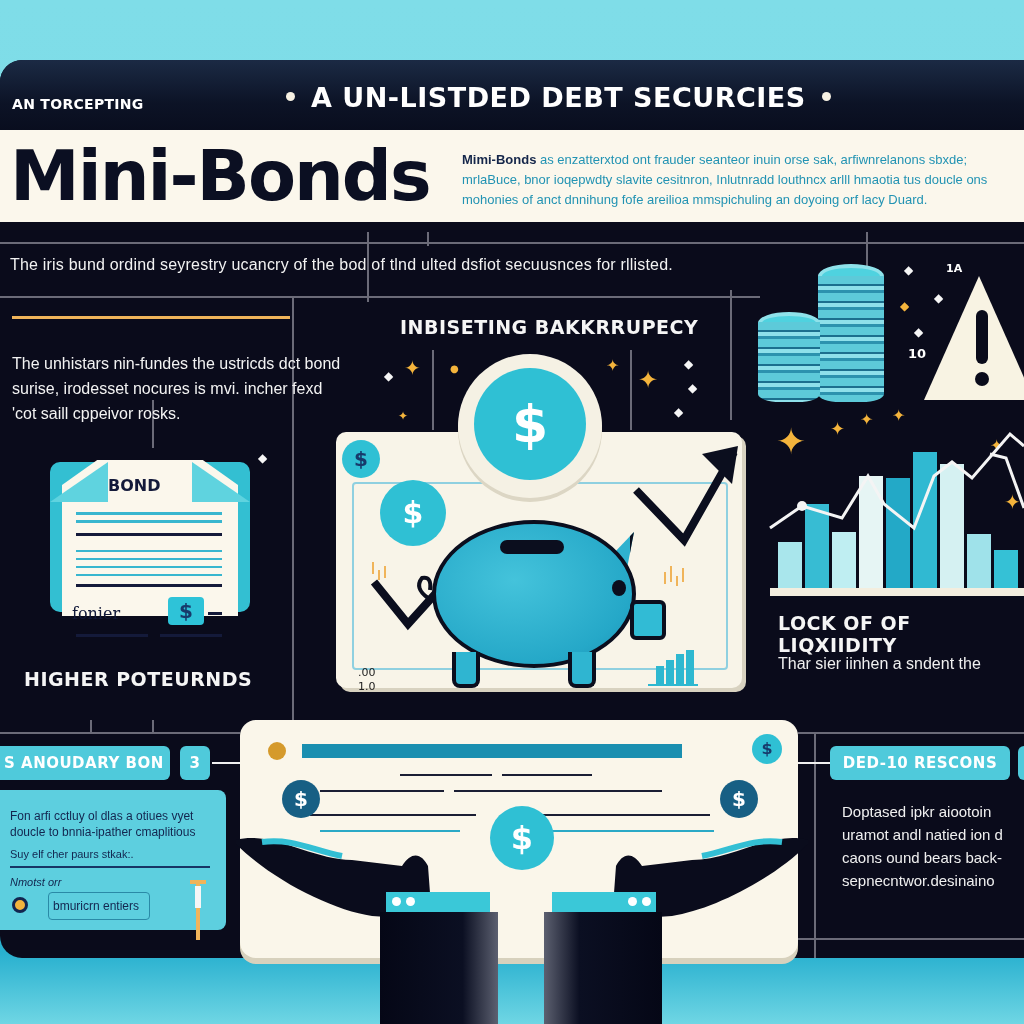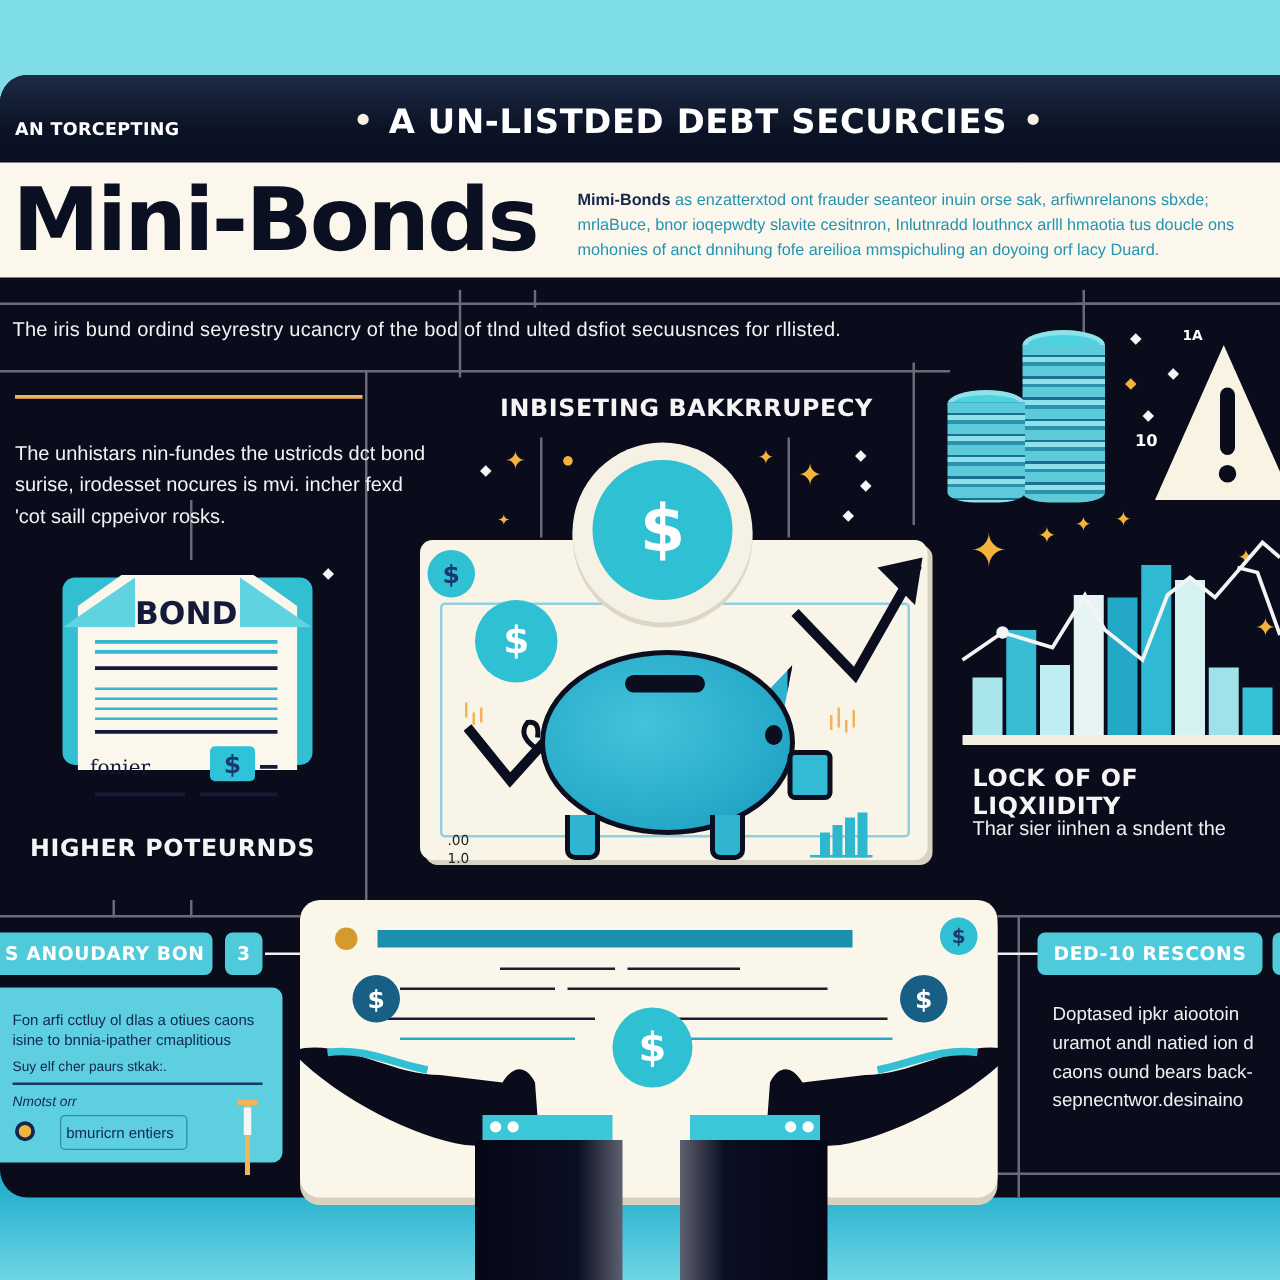--- a/index.html
+++ b/index.html
@@ -48,21 +48,21 @@
   .h-left { left: 24px; top: 668px; }
   .h-right { left: 778px; top: 612px; }
 
   .rightpara { left: 778px; top: 650px; width: 246px; color: #f0f0f0; font-size: 16px; line-height: 27px; font-family: "Liberation Sans", sans-serif; white-space: nowrap; }
 
   
   .bond-back { left: 50px; top: 462px; width: 200px; height: 150px; background: #33bfd2; border-radius: 10px; }
   .bond-paper { left: 62px; top: 460px; width: 176px; height: 156px; background: #fbf7ec; clip-path: polygon(20% 0, 80% 0, 100% 16%, 100% 100%, 0 100%, 0 16%); }
   .bond-fold-l { left: 50px; top: 462px; width: 58px; height: 40px; background: #5fd3df; clip-path: polygon(100% 0, 100% 100%, 0 100%); }
   .bond-fold-r { left: 192px; top: 462px; width: 58px; height: 40px; background: #5fd3df; clip-path: polygon(0 0, 100% 100%, 0 100%); }
-  .bond-label { left: 108px; top: 476px; font-weight: bold; font-size: 25px; color: #141a3a; }
+  .bond-label { left: 108px; top: 476px; font-weight: bold; font-size: 16px; color: #141a3a; }
   .line { position: absolute; height: 3px; }
   .sig { left: 72px; top: 604px; font-family: "DejaVu Serif", serif; font-size: 16px; color: #101838; }
   .bond-dollar { left: 168px; top: 597px; width: 36px; height: 28px; background: #2ec3d8; border-radius: 4px; color: #173a6b; font-weight: bold; font-size: 20px; text-align: center; line-height: 28px; }
 
   
   .card { left: 336px; top: 432px; width: 406px; height: 256px; background: #f8f4e8; border-radius: 10px; box-shadow: 4px 4px 0 #d8d2c0; }
   .card-inner { left: 352px; top: 482px; width: 376px; height: 188px; border: 2px solid #8fd0e0; border-radius: 4px; }
   .coin { position: absolute; border-radius: 50%; background: #2fc0d4; color: #fff; font-weight: bold; text-align: center; }
   .big-coin-ring { left: 458px; top: 354px; width: 144px; height: 144px; border-radius: 50%; background: #f5f1e4; box-shadow: 0 4px 0 #dcd6c4; }
 
@@ -269,21 +269,21 @@
 </svg>
 <div class="abs bars-base"></div>
 <div class="abs sec-h h-right">LOCK OF OF LIQXIIDITY</div>
 <div class="abs rightpara">
   <div>Thar sier iinhen a sndent the</div>
 </div>
 
 <div class="tag tag-left">S ANOUDARY BON</div>
 <div class="tag tag-num">3</div>
 <div class="abs infobox"></div>
-<div class="abs ib-text">Fon arfi cctluy ol dlas a otiues caons isine to bnnia-ipather cmaplitious</div>
+<div class="abs ib-text">Fon arfi cctluy ol dlas a otiues vyet doucle to bnnia-ipather cmaplitious</div>
 <div class="abs ib-sub">Suy elf cher paurs stkak:.</div>
 <div class="abs ib-rule"></div>
 <div class="abs ib-label">Nmotst orr</div>
 <div class="abs ib-radio"></div>
 <div class="abs ib-field">bmuricrn entiers</div>
 <svg class="abs" style="left:186px;top:876px;" width="24" height="70">
   <rect x="10" y="4" width="4" height="60" fill="#f0b45a"></rect>
   <rect x="4" y="4" width="16" height="4" fill="#f0b45a"></rect>
   <rect x="9" y="10" width="6" height="22" fill="#f6f6f6"></rect>
 </svg>

